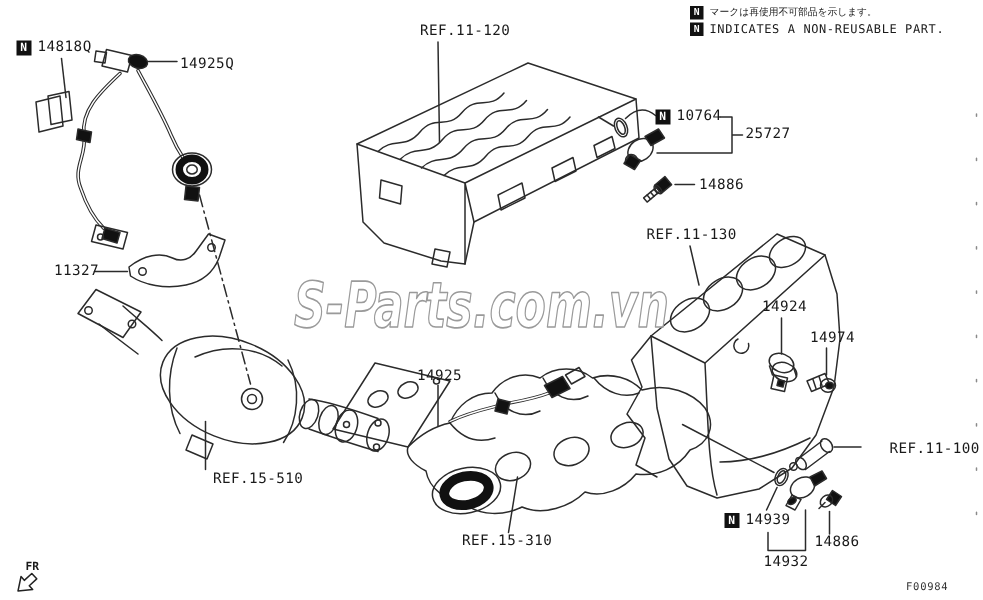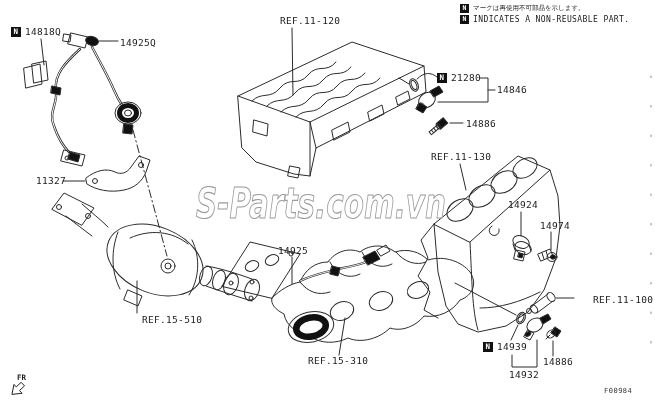--- a/index.html
+++ b/index.html
@@ -222,25 +222,25 @@
   <div class="lbl" style="left:120px;top:38px;">
     <span>14925Q</span>
   </div>
 
   <div class="lbl" style="left:264px;top:16px;padding-left:16px;">
     <span>REF.11-120</span>
   </div>
 
   <div class="lbl" style="left:437px;top:73px;">
     <span class="nico">N</span>
-    <span>21280</span>
+    <span>10764</span>
   </div>
 
   <div class="lbl" style="left:497px;top:85px;">
-    <span>14846</span>
+    <span>25727</span>
   </div>
 
   <div class="lbl" style="left:466px;top:119px;">
     <span>14886</span>
   </div>
 
   <div class="lbl" style="left:431px;top:152px;">
     <span>REF.11-130</span>
   </div>
 

